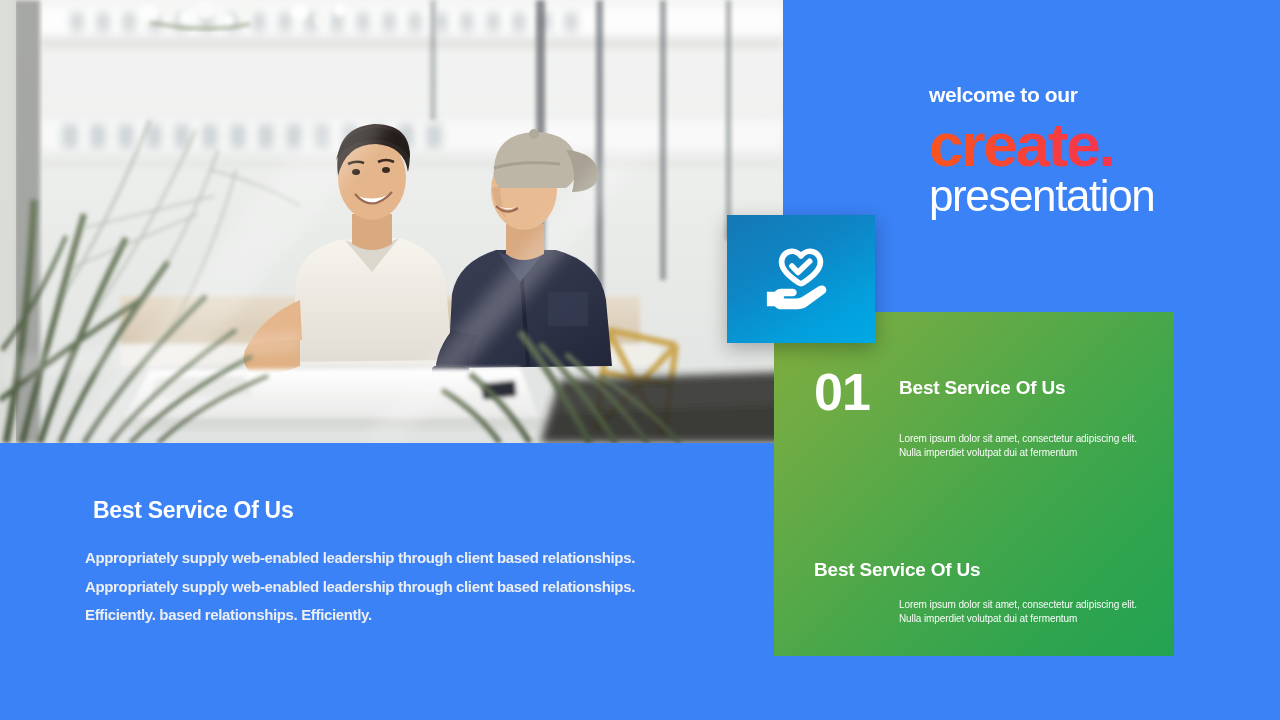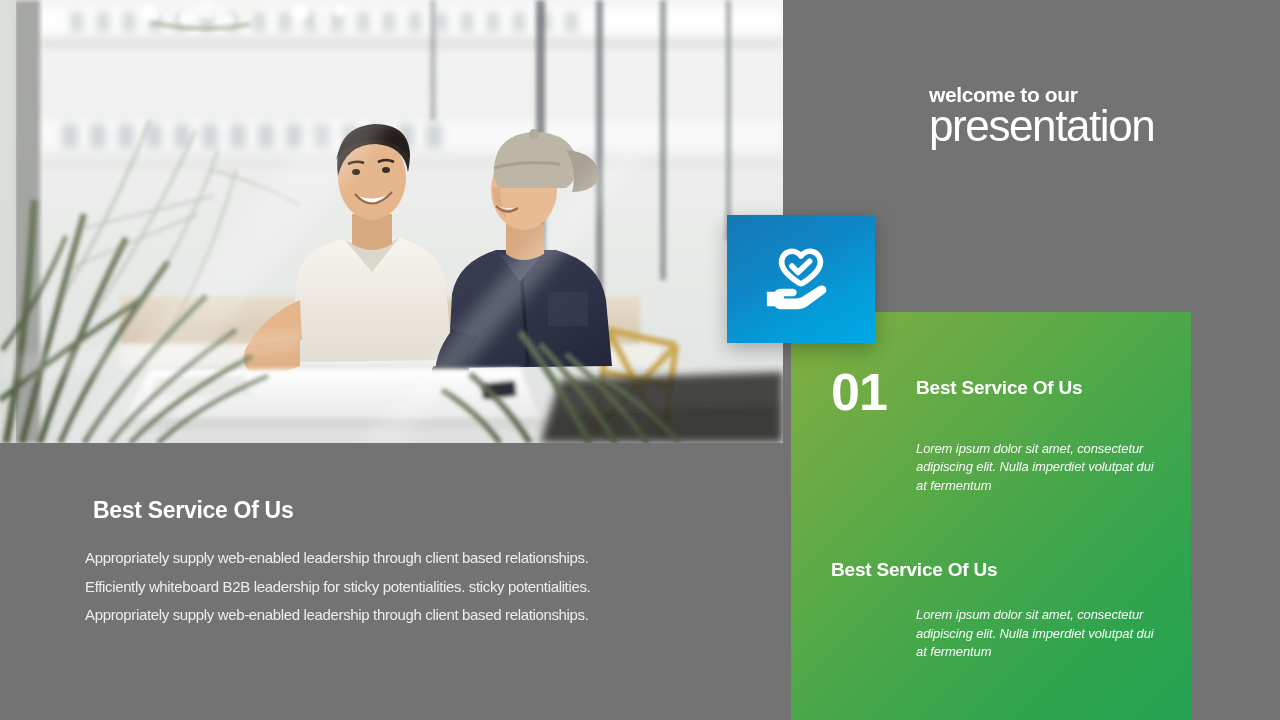--- a/index.html
+++ b/index.html
@@ -2,21 +2,21 @@
 <html><head>
 <meta charset="utf-8">
 <style>
   html,body{margin:0;padding:0;}
   body{
     width:1280px;height:720px;overflow:hidden;
     background:#222a38;
     font-family:"Liberation Sans", sans-serif;
     -webkit-font-smoothing:antialiased;
   }
-  .slide{position:relative;width:1280px;height:720px;background:#737373;overflow:hidden;}
+  .slide{position:relative;width:1280px;height:720px;background:#3b82f6;overflow:hidden;}
 
   
   .photo{
     position:absolute;left:0;top:0;width:783px;height:443px;overflow:hidden;
     background:#eef0ef;
   }
   .photo svg{display:block;width:783px;height:443px;}
 
   
   .header{position:absolute;left:929px;top:84px;width:330px;}
@@ -33,38 +33,38 @@
     white-space:nowrap;
   }
   .presentation{
     margin-top:-2px;
     font-size:44px;font-weight:normal;color:#ffffff;letter-spacing:-1.4px;
     line-height:1.05;white-space:nowrap;
   }
 
   
   .green-panel{
-    position:absolute;left:791px;top:312px;width:400px;height:408px;
+    position:absolute;left:774px;top:312px;width:400px;height:344px;
     background:linear-gradient(135deg,#81ae3e 0%,#6cab45 22%,#46a74a 55%,#2fa44e 80%,#23a252 100%);
     overflow:hidden;
   }
   .feature{position:absolute;left:40px;width:330px;}
   .feature .row{display:flex;align-items:flex-start;}
   .feature .num{
     font-size:52px;font-weight:bold;color:#ffffff;line-height:0.88;
     letter-spacing:-1px;min-width:85px;
   }
   .feature .ftitle{
     font-size:19px;font-weight:bold;color:#ffffff;line-height:1.32;
     letter-spacing:-0.2px;padding-top:5px;max-width:175px;
   }
   .feature .fbody{
-    margin-left:85px;margin-top:24px;
-    font-size:13px;color:#ffffff;line-height:1.42;letter-spacing:-0.1px;
-    max-width:250px;opacity:0.96;font-style:italic;
+    margin-left:85px;margin-top:16px;
+    font-size:10px;color:#ffffff;line-height:1.42;letter-spacing:-0.1px;
+    max-width:250px;opacity:0.96;
   }
   #feature-1{top:58px;}
   #feature-2{top:240px;}
 
   
   .icon-badge{
     position:absolute;left:727px;top:215px;width:148px;height:128px;
     background:linear-gradient(150deg,#1578b4 0%,#0e86c6 40%,#039fdc 75%,#00a9e4 100%);
     box-shadow:0 6px 18px rgba(0,0,0,0.28);
     display:flex;align-items:center;justify-content:center;
@@ -73,21 +73,21 @@
 
   
   .left-block{position:absolute;left:85px;top:498px;width:640px;}
   .lb-title{
     font-size:23px;font-weight:bold;color:#ffffff;letter-spacing:-0.3px;
     margin-left:8px;line-height:1.1;
   }
   .lb-body{margin-top:26px;}
   .lb-body p{
     margin:0 0 11px 0;
-    font-size:15px;font-weight:normal;color:#eceef1;
+    font-size:15px;font-weight:bold;color:#eceef1;
     letter-spacing:-0.35px;line-height:1.15;
   }
 </style>
 </head>
 <body>
 
 <div class="slide">
 
   <div class="photo">
     <svg viewBox="0 0 783 443" preserveAspectRatio="xMidYMid slice">
@@ -319,20 +319,21 @@
         <path d="M360 443 L620 140 L660 140 L400 443 Z" fill="#ffffff"></path>
       </g>
       <g opacity="0.16" filter="url(#blurM)">
         <path d="M0 356 L300 330 L300 352 L0 382 Z" fill="#ffffff"></path>
       </g>
     </svg>
   </div>
 
   <div class="header">
     <div class="welcome">welcome to our</div>
+    <div class="create">create.</div>
     <div class="presentation">presentation</div>
   </div>
 
   <div class="green-panel">
 
     <div class="feature" id="feature-1">
       <div class="row">
         <div class="num">01</div>
         <div class="ftitle">Best Service Of Us</div>
       </div>
@@ -353,18 +354,18 @@
       <path d="M32 13.2c2.6-3.4 6.6-4.7 10.2-3.4 4.3 1.5 6.6 6.1 5.4 10.7-0.9 3.4-3.4 6.3-6.3 8.9-2.6 2.3-5.5 4.4-7.6 5.8-1.1 0.7-2.3 0.7-3.4 0-2.1-1.4-5-3.5-7.6-5.8-2.9-2.6-5.4-5.5-6.3-8.9-1.2-4.6 1.1-9.2 5.4-10.7 3.6-1.3 7.6 0 10.2 3.4z" fill="none" stroke="#ffffff" stroke-width="4.6" stroke-linejoin="round"></path>
       <path d="M24.6 21.4l4.9 5.2 9.6-9.1" fill="none" stroke="#ffffff" stroke-width="4.6" stroke-linecap="round" stroke-linejoin="round"></path>
       <path d="M4 42.5h6.4c1.4-1.6 3.2-2.6 5.3-2.6h9.4c1.9 0 3.4 1.4 3.4 3.1 0 1.7-1.5 3.1-3.4 3.1h-6.4c-0.5 0-0.9 0.4-0.9 0.9s0.4 0.9 0.9 0.9h9.6c1.7 0 3.4-0.5 4.8-1.4l13.5-8.5c1.9-1.2 4.4-0.8 5.6 0.9 1.2 1.7 0.7 4-1.2 5.3L36.7 54.6c-2.2 1.5-4.9 2.3-7.6 2.3H15.7c-2.1 0-4.1-1-5.3-2.6H4z" fill="#ffffff"></path>
     </svg>
   </div>
 
   <div class="left-block">
     <div class="lb-title">Best Service Of Us</div>
     <div class="lb-body">
       <p>Appropriately supply web-enabled leadership through client based relationships.</p>
-      <p>Efficiently whiteboard B2B leadership for sticky potentialities. sticky potentialities.</p>
       <p>Appropriately supply web-enabled leadership through client based relationships.</p>
+      <p>Efficiently. based relationships. Efficiently.</p>
     </div>
   </div>
 
 </div>
 
 </body></html>

